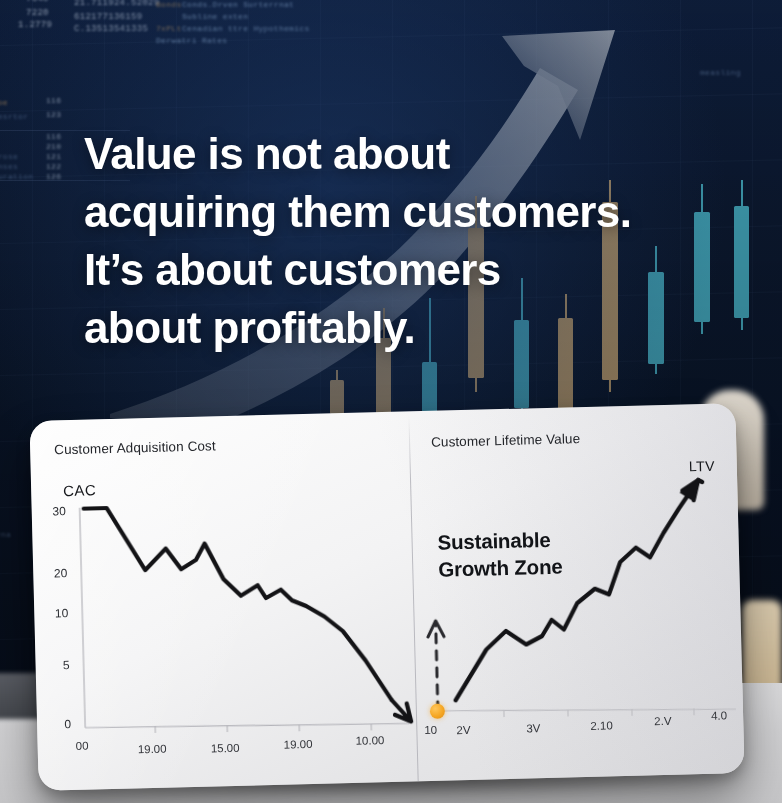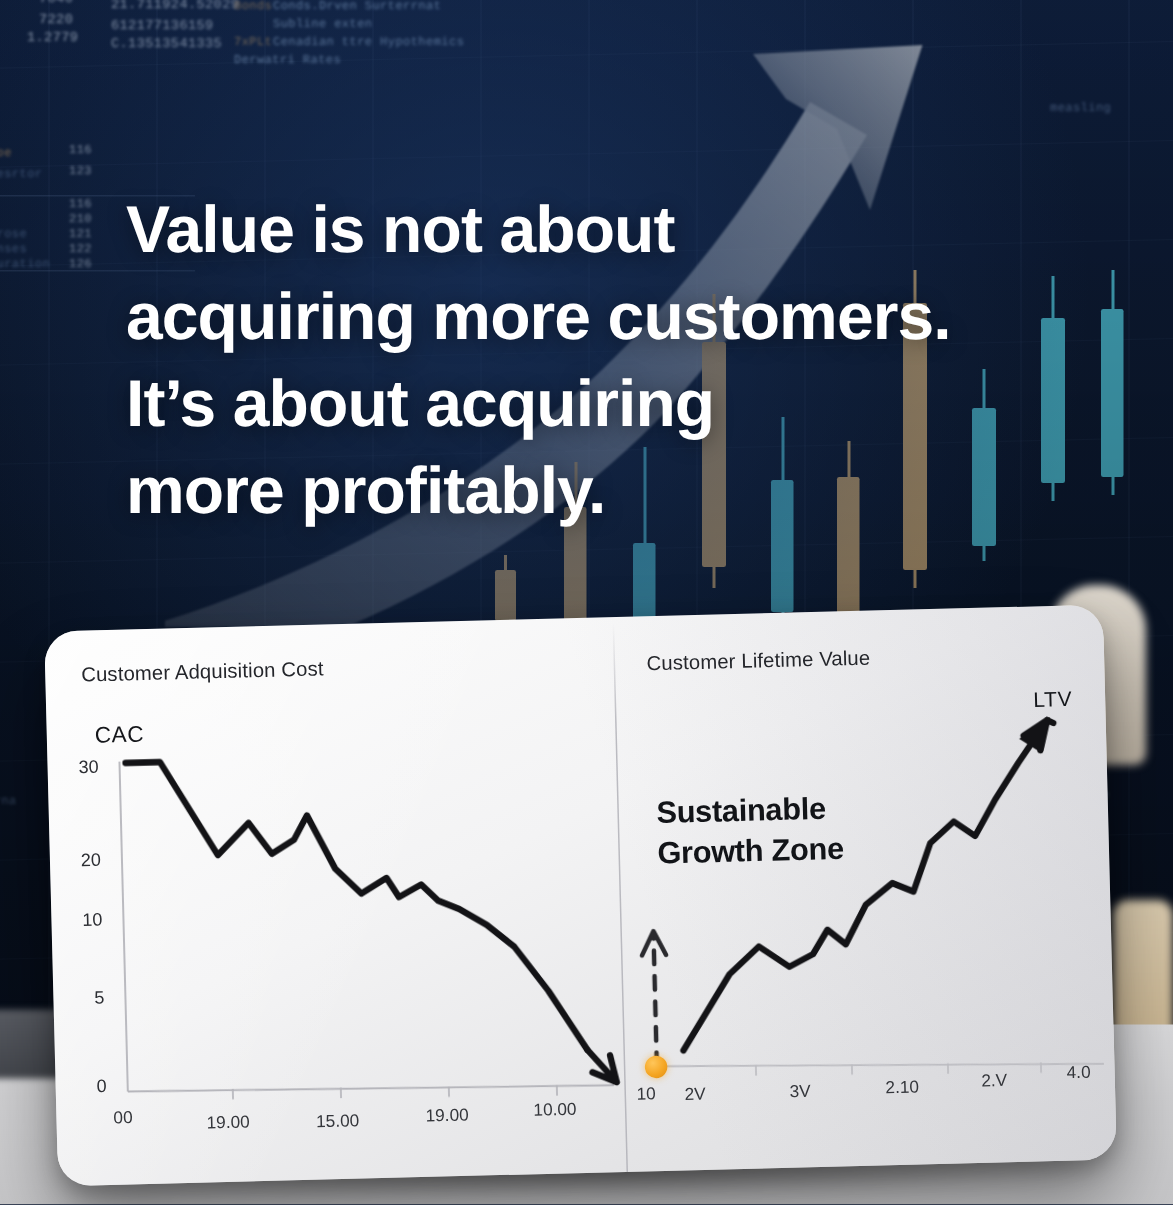--- a/index.html
+++ b/index.html
@@ -215,23 +215,23 @@
     <div class="monitor-vignette"></div>
   </div>
 
   <div class="deskobj" style="left:700px; top:390px; width:64px; height:120px;
        background:linear-gradient(180deg,#dcd6cc,#b8ae9f); border-radius:30px 30px 8px 8px;"></div>
   <div class="deskobj" style="left:742px; top:600px; width:40px; height:120px;
        background:linear-gradient(180deg,#d8c9ad,#c3ad87); border-radius:10px;"></div>
 
   <div class="headline">
     <div>Value is not about</div>
-    <div>acquiring more customers.</div>
-    <div>It’s about acquiring</div>
-    <div>more profitably.</div>
+    <div>acquiring them customers.</div>
+    <div>It’s about customers</div>
+    <div>about profitably.</div>
   </div>
 
   <div class="desk"></div>
   <div class="monitor-base"></div>
   <div class="desk-shadow"></div>
 
   <div class="card-wrap">
     <div class="card">
       <div class="card-sheen"></div>
 

